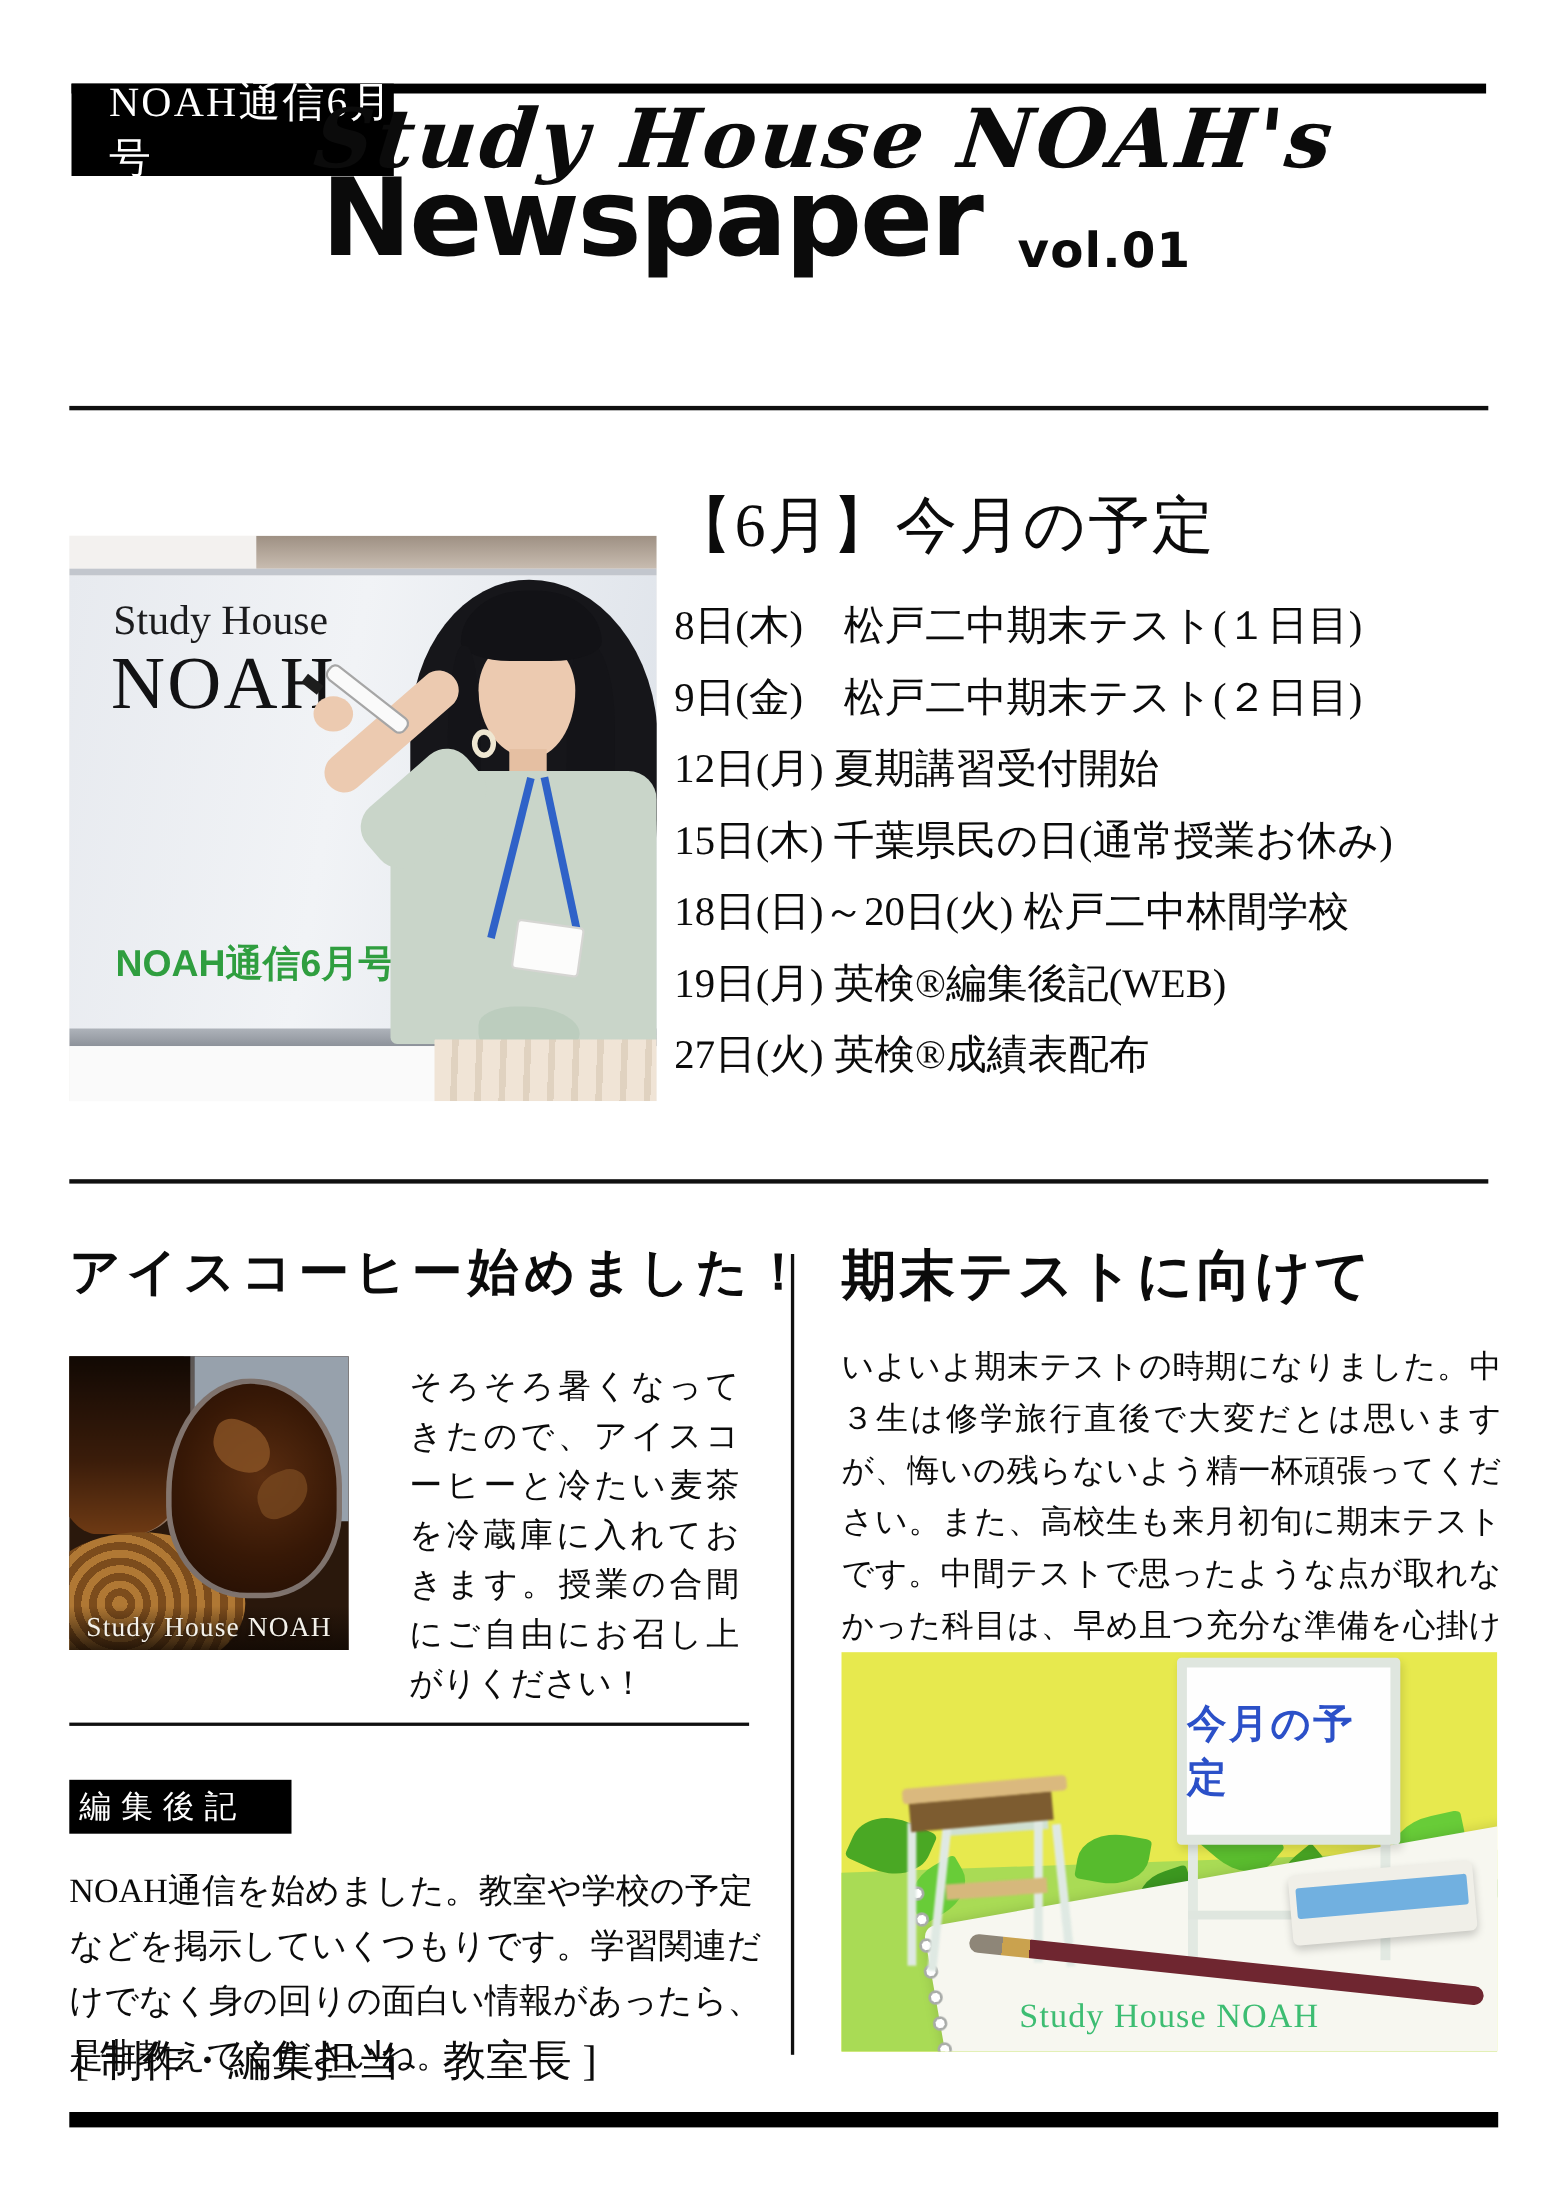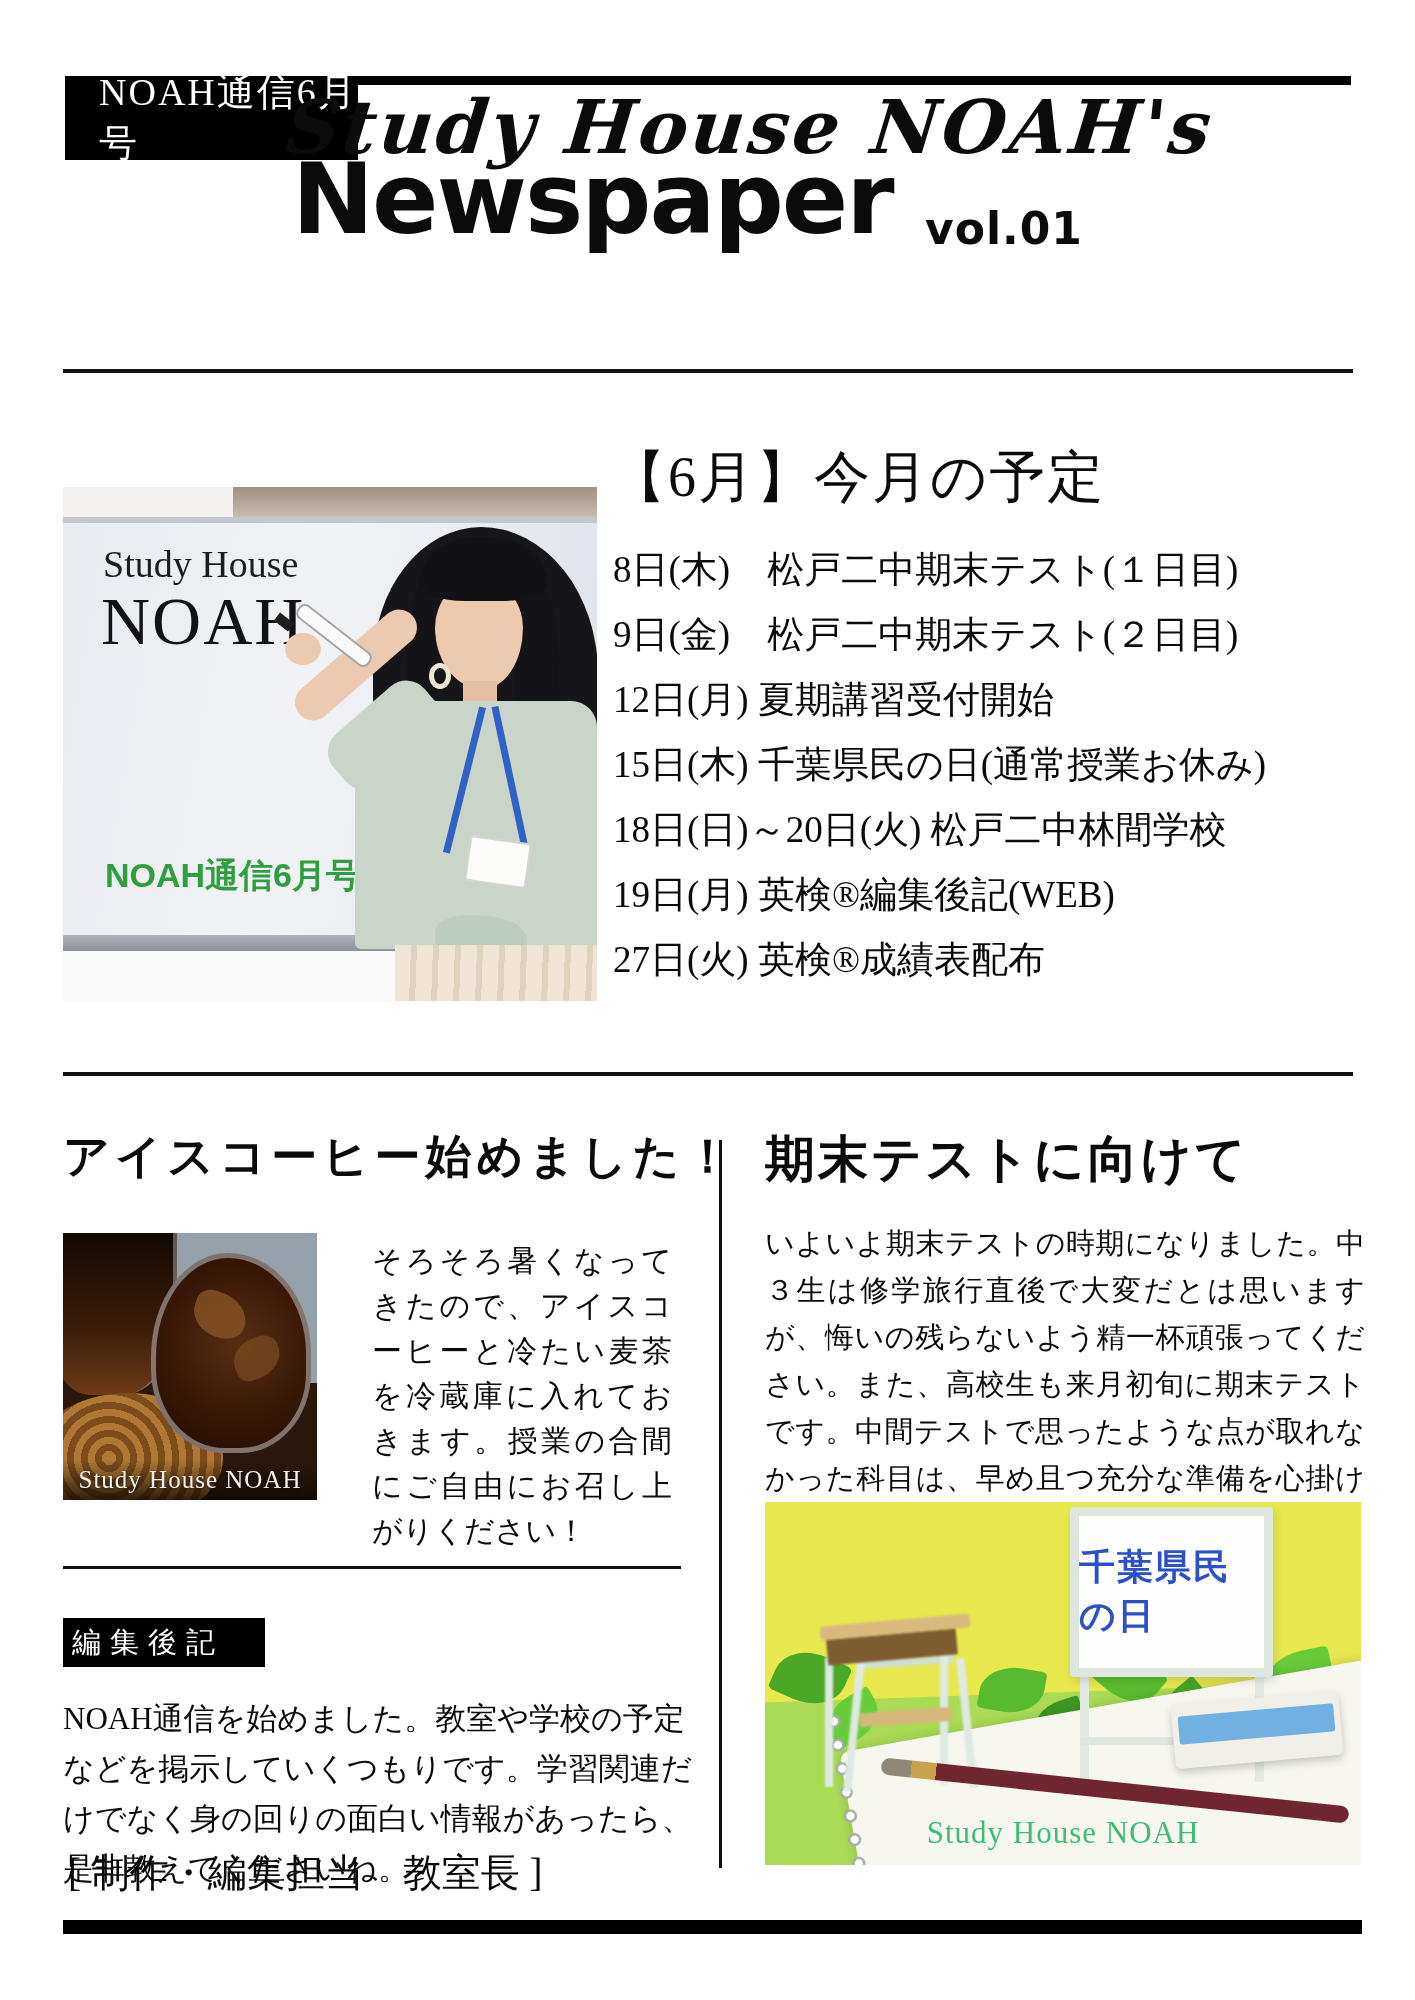--- a/index.html
+++ b/index.html
@@ -241,21 +241,21 @@
       <div class="ep-desk-leg ep-dl3"></div>
       <div class="ep-desk-leg ep-dl4"></div>
       <div class="ep-chair-seat"></div>
       <div class="ep-desk-box"></div>
       <div class="ep-desk-top"></div>
     </div>
     <div class="abs ep-leg ep-leg-l"></div>
     <div class="abs ep-leg ep-leg-r"></div>
     <div class="abs ep-leg-bar"></div>
     <div class="abs ep-board">
-      <span class="ep-board-text" id="exam-board-text" style="color: rgb(43, 80, 200);">千葉県民の日</span>
+      <span class="ep-board-text" id="exam-board-text" style="color: rgb(43, 80, 200);">今月の予定</span>
     </div>
     <div class="abs ep-eraser">
       <div class="ep-eraser-band"></div>
     </div>
     <div class="abs ep-pencil"></div>
     <div class="abs ep-watermark" id="exam-watermark" style="color: rgb(61, 189, 114);">Study House NOAH</div>
   </div>
 
   <div class="abs" id="footer-bar"></div>
 </div>

